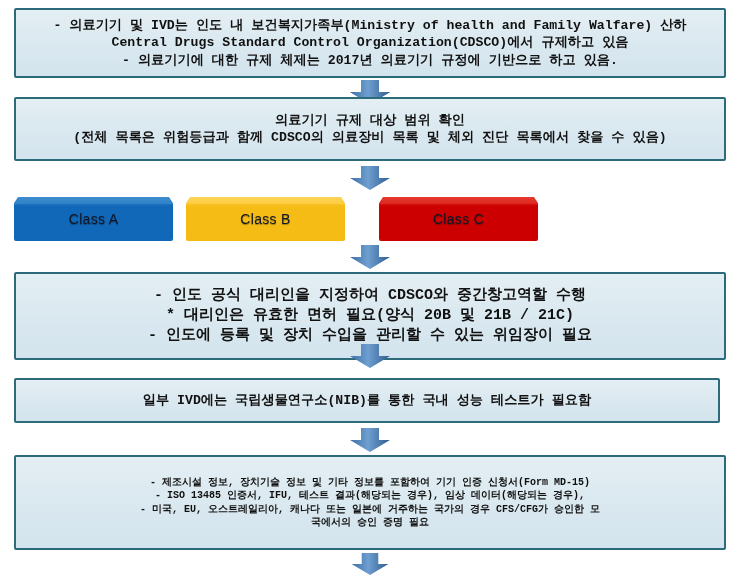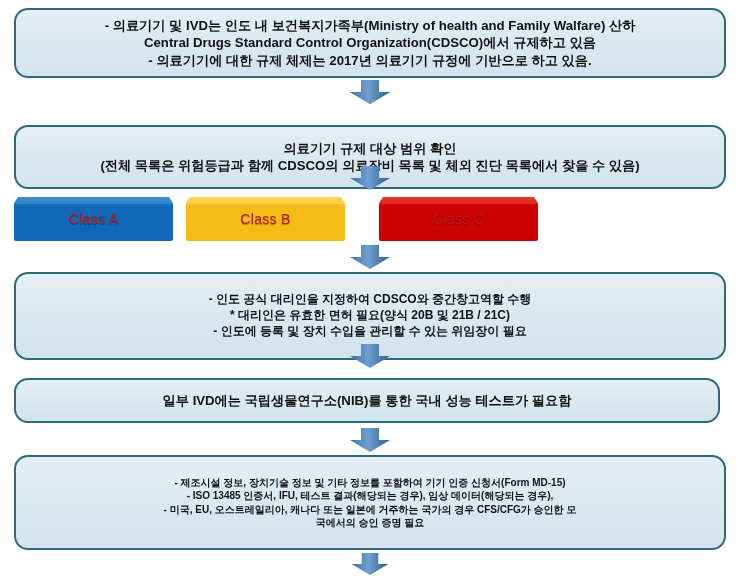--- a/index.html
+++ b/index.html
@@ -19,52 +19,53 @@
     position: relative;
     width: 740px;
     height: 576px;
   }
 
   
   .box {
     position: absolute;
     box-sizing: border-box;
     border: 2px solid #2e6b7a;
-    border-radius: 14px;
+    border-radius: 2px;
     background: linear-gradient(180deg, #e4eff4 0%, #dbe9f0 45%, #d3e4ee 100%);
     display: flex;
     align-items: center;
     justify-content: center;
     text-align: center;
     color: #111111;
     font-weight: bold;
     line-height: 1.32;
     padding: 3px 10px;
+    font-family: Liberation Mono, monospace;
   }
   .box .txt {
     display: block;
     width: 100%;
     white-space: pre-line;
   }
 
   #box-regulator { left: 14px;  top: 8px;   width: 712px; height: 70px;  font-size: 13.2px; }
-  #box-scope     { left: 14px;  top: 97px;  width: 712px; height: 64px;  font-size: 13.2px; margin-top: 28px; }
-  #box-agent     { left: 14px;  top: 272px; width: 712px; height: 88px;  font-size: 12px; justify-content: flex-end; }
+  #box-scope     { left: 14px;  top: 97px;  width: 712px; height: 64px;  font-size: 13.2px; }
+  #box-agent     { left: 14px;  top: 272px; width: 712px; height: 88px;  font-size: 15px; justify-content: flex-end; }
   #box-nib       { left: 14px;  top: 378px; width: 706px; height: 45px;  font-size: 13.2px; }
   #box-dossier   { left: 14px;  top: 455px; width: 712px; height: 95px;  font-size: 10px; }
 
   
   .class-plate {
     position: absolute;
     top: 197px;
     height: 44px;
     display: flex;
     align-items: center;
     justify-content: center;
-    color: #b91c1c;
+    color: #0f172a;
     font-size: 14px;
     font-weight: normal;
     letter-spacing: .3px;
     text-shadow: 0 1px 1px rgba(0,0,0,.35);
     border-radius: 3px;
   }
   .class-plate .plate-body {
     position: absolute;
     left: 0; right: 0; top: 0; bottom: 0;
     border-radius: 2px;

